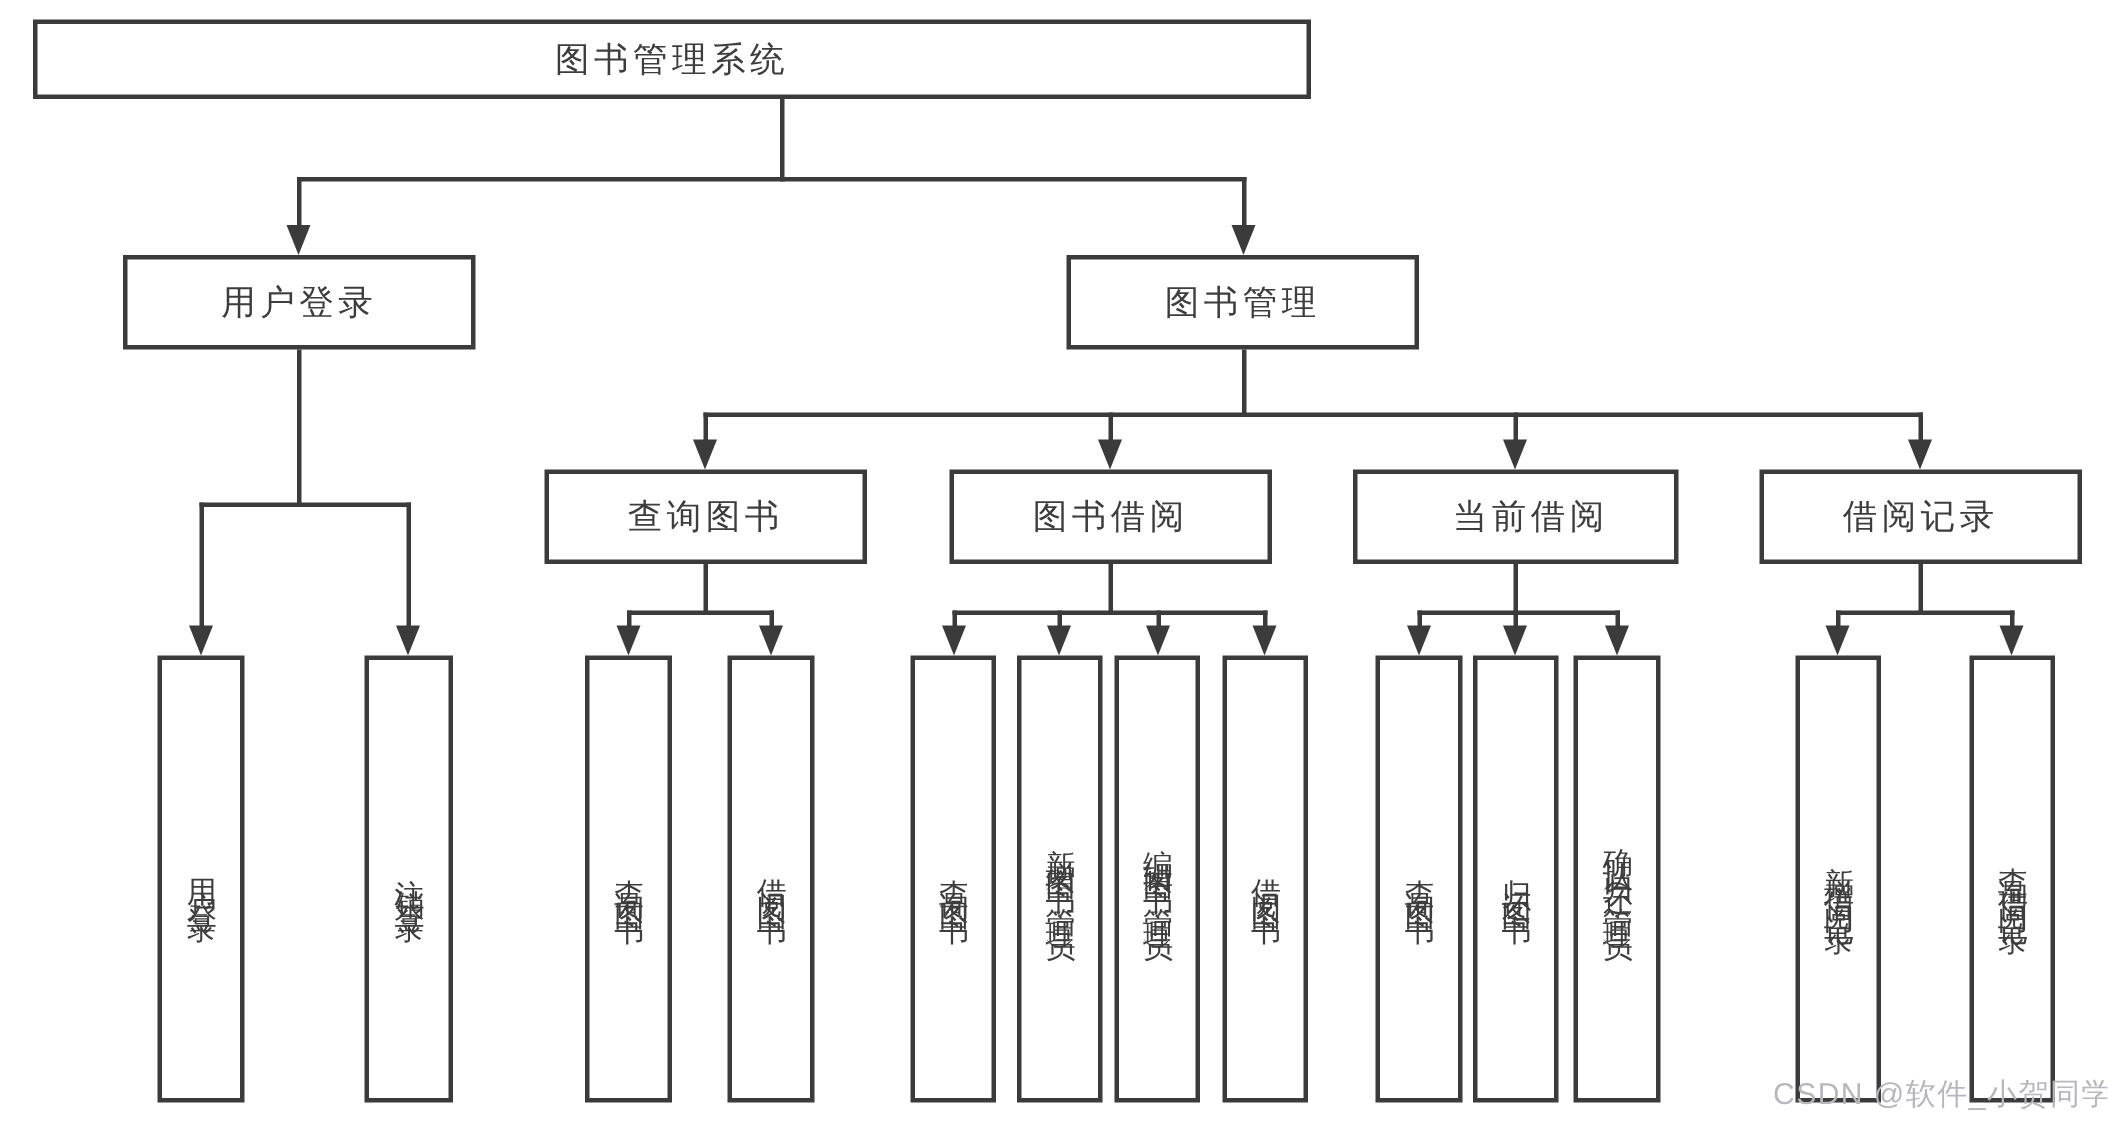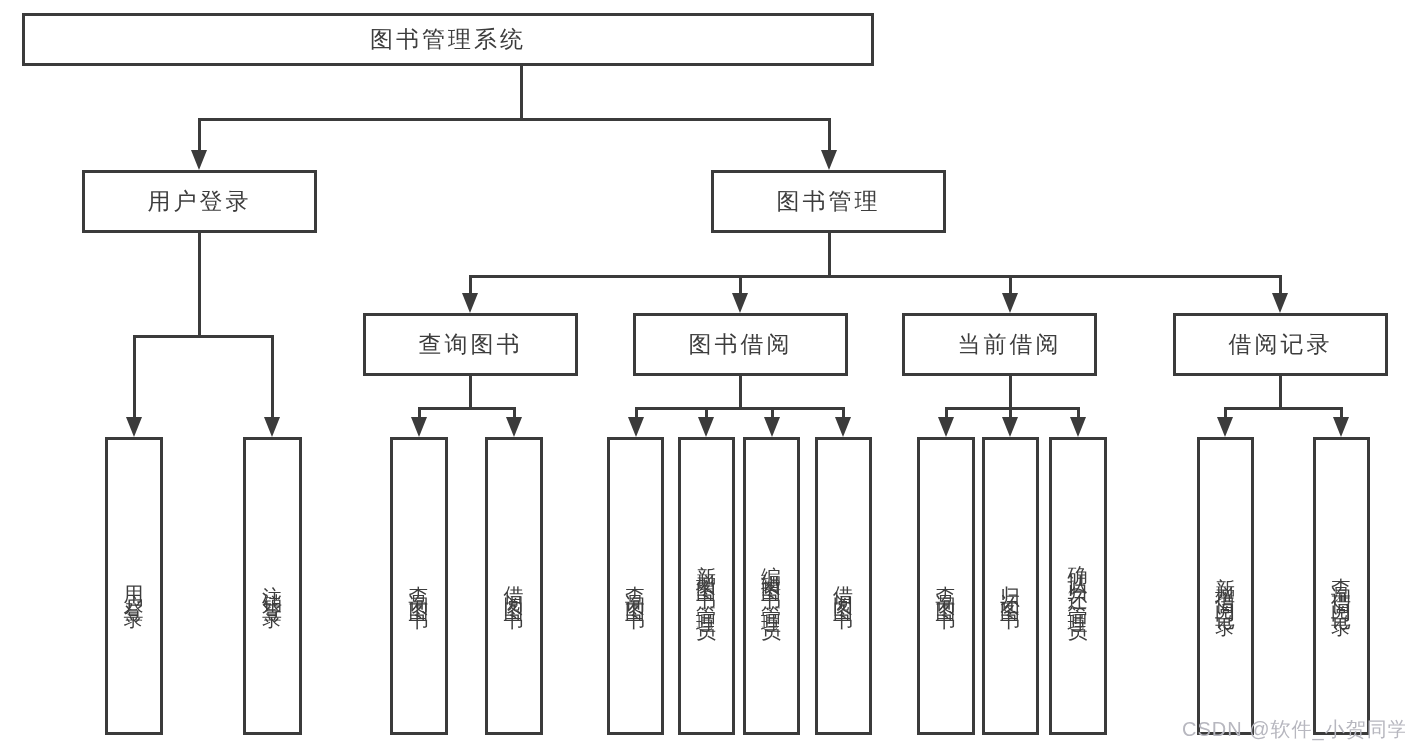--- a/index.html
+++ b/index.html
@@ -74,21 +74,21 @@
       </div>
       <div class="node h" style="left: 711px; top: 170px; width: 235px; height: 63px;">
         <span class="label">图书管理</span>
       </div>
       <div class="node h" style="left: 363px; top: 313px; width: 215px; height: 63px;">
         <span class="label">查询图书</span>
       </div>
       <div class="node h" style="left: 633px; top: 313px; width: 215px; height: 63px;">
         <span class="label">图书借阅</span>
       </div>
-      <div class="node h" style="left: 902px; top: 313px; width: 195px; height: 63px; padding-left: 20px;">
+      <div class="node h" style="left: 902px; top: 313px; width: 217px; height: 63px; padding-left: 20px;">
         <span class="label">当前借阅</span>
       </div>
       <div class="node h" style="left: 1173px; top: 313px; width: 215px; height: 63px;">
         <span class="label">借阅记录</span>
       </div>
       <div class="node v" style="left: 105px; top: 437px; width: 58px; height: 298px;">
         <span class="label">用户登录</span>
       </div>
       <div class="node v" style="left: 243px; top: 437px; width: 59px; height: 298px;">
         <span class="label">注销登录</span>

